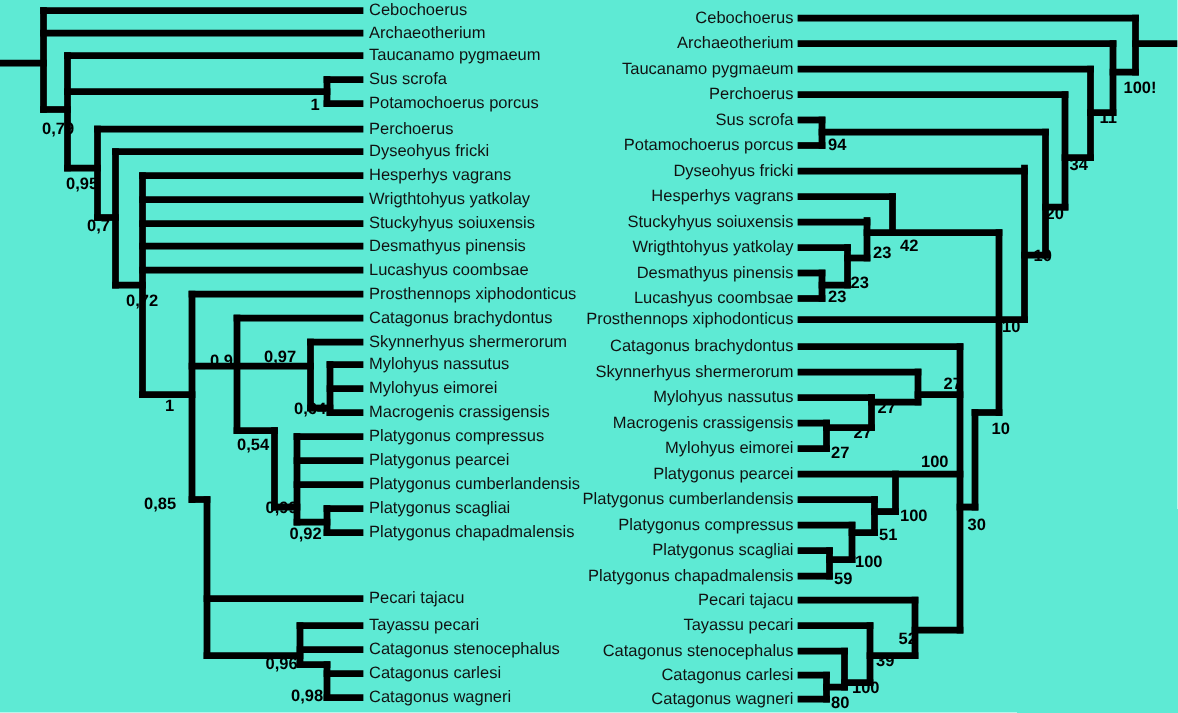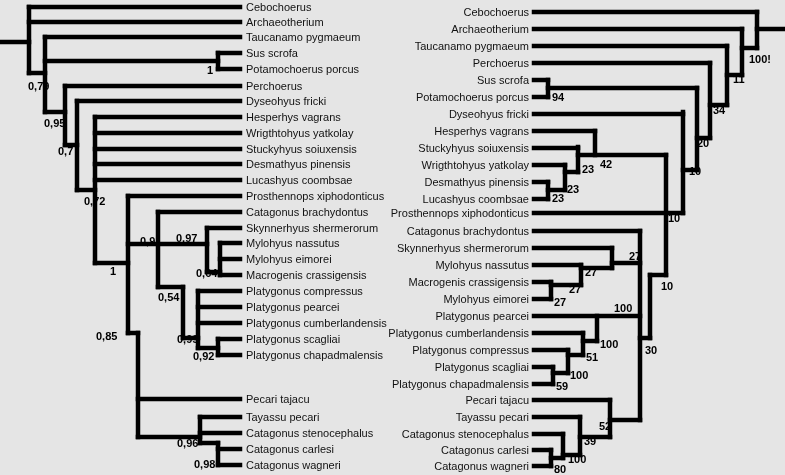--- a/index.html
+++ b/index.html
@@ -1,17 +1,17 @@
 <!DOCTYPE html>
 <html><head>
 <meta charset="utf-8">
 <style>
   html,body{margin:0;padding:0;background:#ffffff;}
   .figure-wrap{
-    width:785px;height:475px;background:#e5e5e5;position:relative;overflow:hidden;
+    width:785px;height:475px;background:#5eead4;position:relative;overflow:hidden;
     font-family:"Liberation Sans","DejaVu Sans",sans-serif;
   }
   svg{display:block;}
   .branch{stroke:#000000;stroke-width:4.5;stroke-linecap:square;}
   .taxon{font-size:11px;fill:#111111;}
   .support{font-size:11px;font-weight:bold;fill:#000000;}
 </style>
 </head>
 <body>
 

